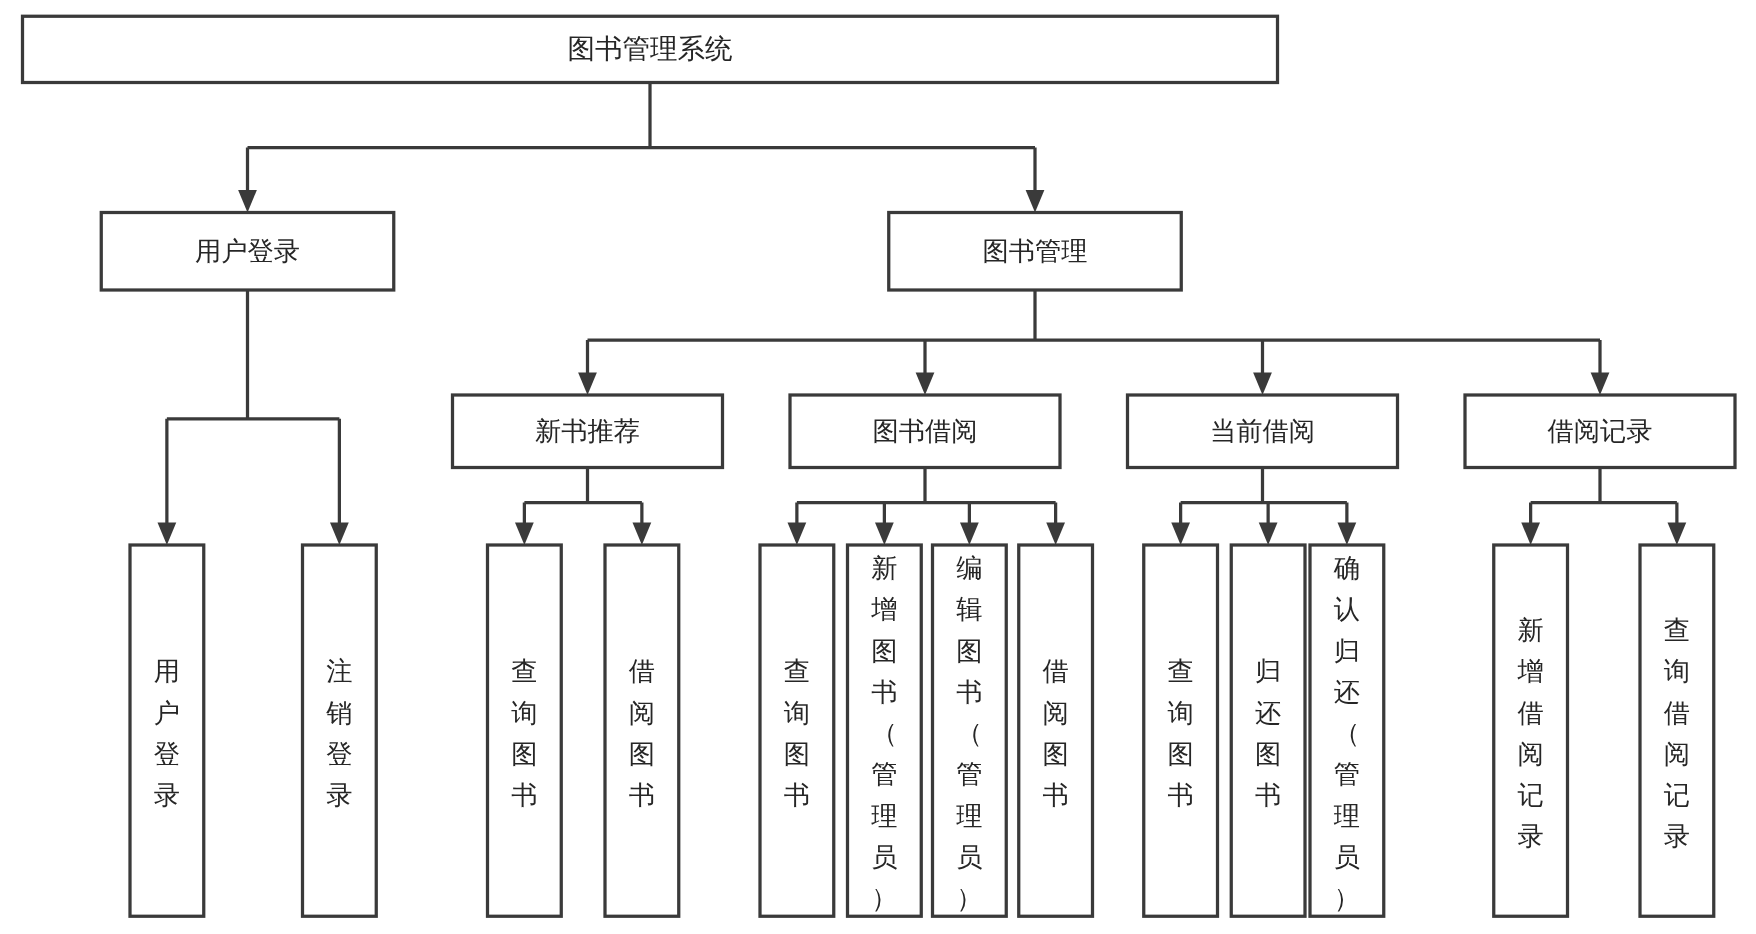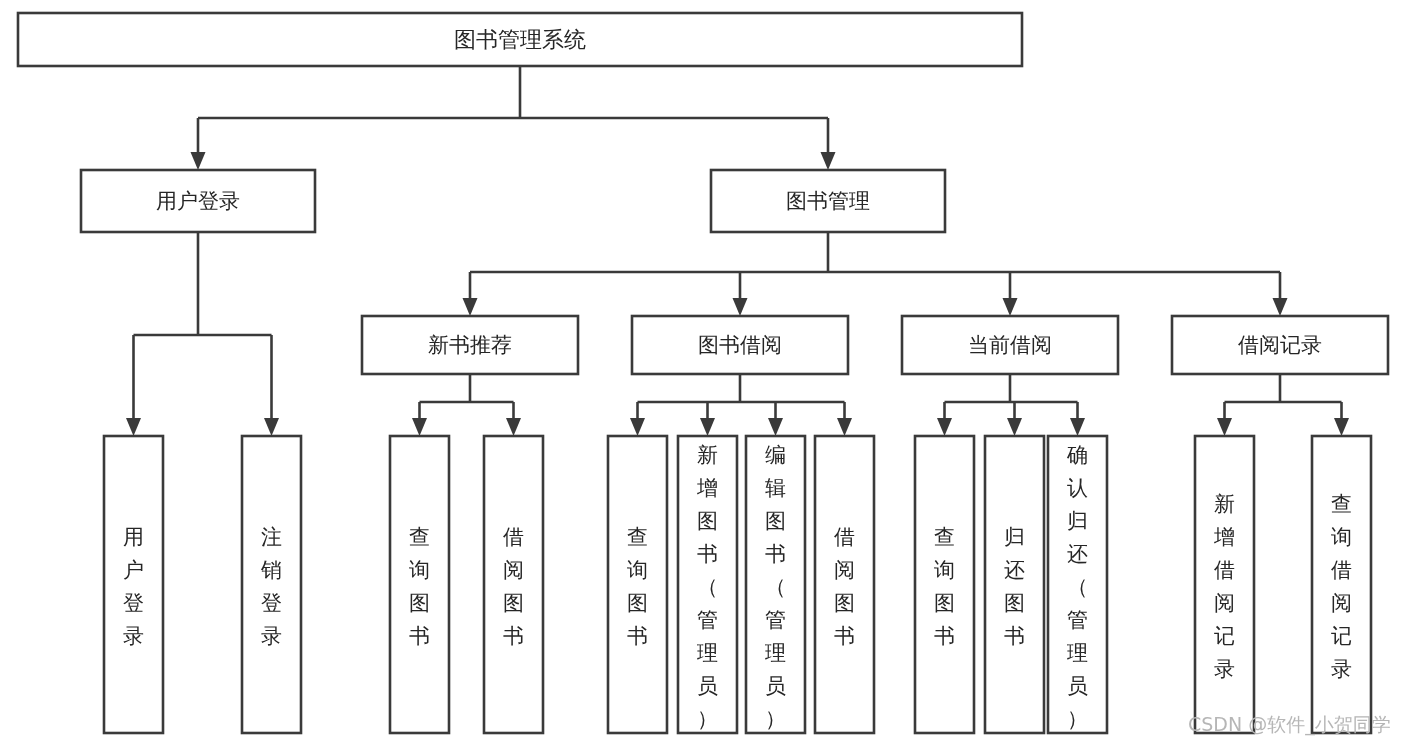--- a/index.html
+++ b/index.html
@@ -203,14 +203,13 @@
         <g>
           <rect x="1195" y="436" width="59" height="297" class="node-box"></rect>
           <text x="1224.5" class="leaf-label"><tspan x="1224.5" y="511.24">新</tspan><tspan x="1224.5" y="544.24">增</tspan><tspan x="1224.5" y="577.24">借</tspan><tspan x="1224.5" y="610.24">阅</tspan><tspan x="1224.5" y="643.24">记</tspan><tspan x="1224.5" y="676.24">录</tspan></text>
         </g>
         <g>
           <rect x="1312" y="436" width="59" height="297" class="node-box"></rect>
           <text x="1341.5" class="leaf-label"><tspan x="1341.5" y="511.24">查</tspan><tspan x="1341.5" y="544.24">询</tspan><tspan x="1341.5" y="577.24">借</tspan><tspan x="1341.5" y="610.24">阅</tspan><tspan x="1341.5" y="643.24">记</tspan><tspan x="1341.5" y="676.24">录</tspan></text>
         </g>
       </g>
   </svg>
-  <div class="watermark">CSDN @软件_小贺同学</div>
 </div>
 
 </body></html>

